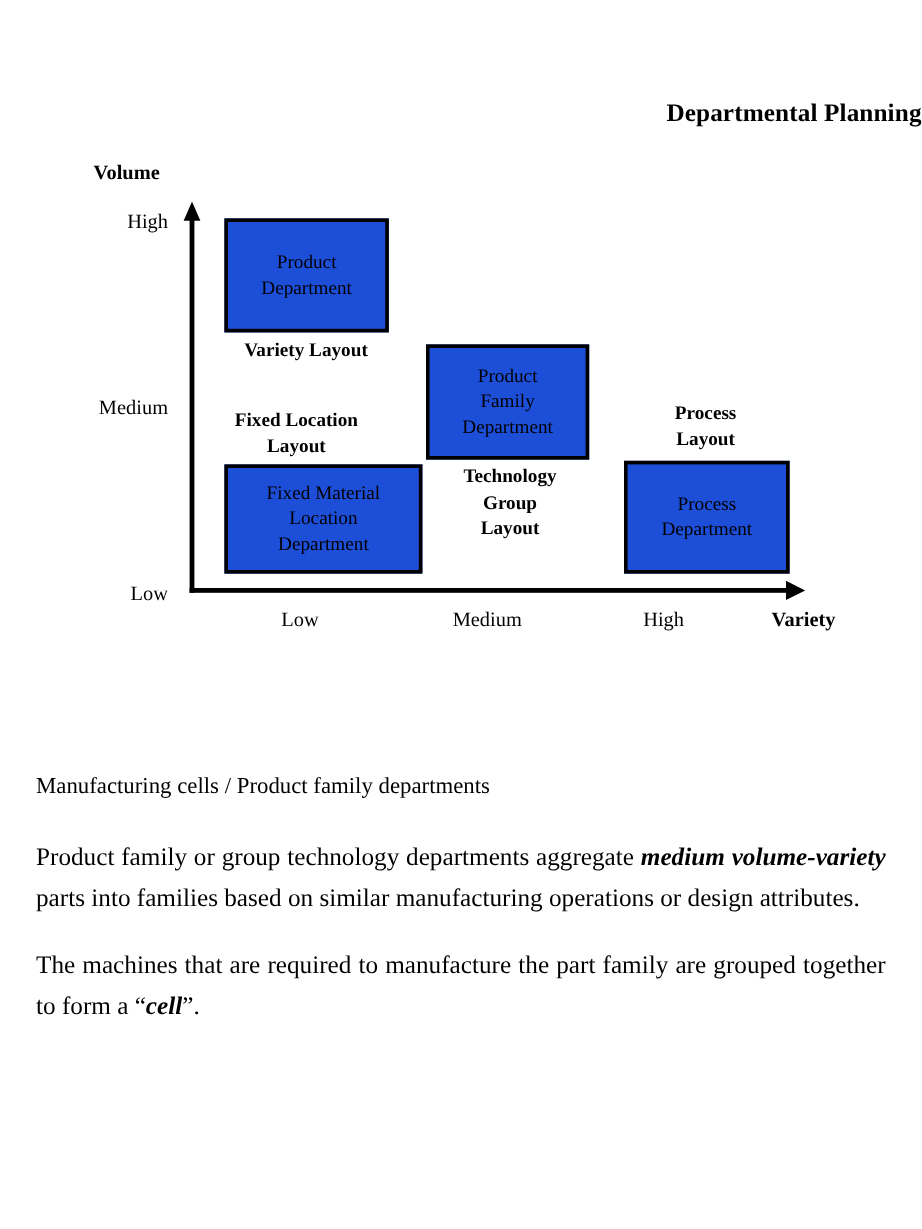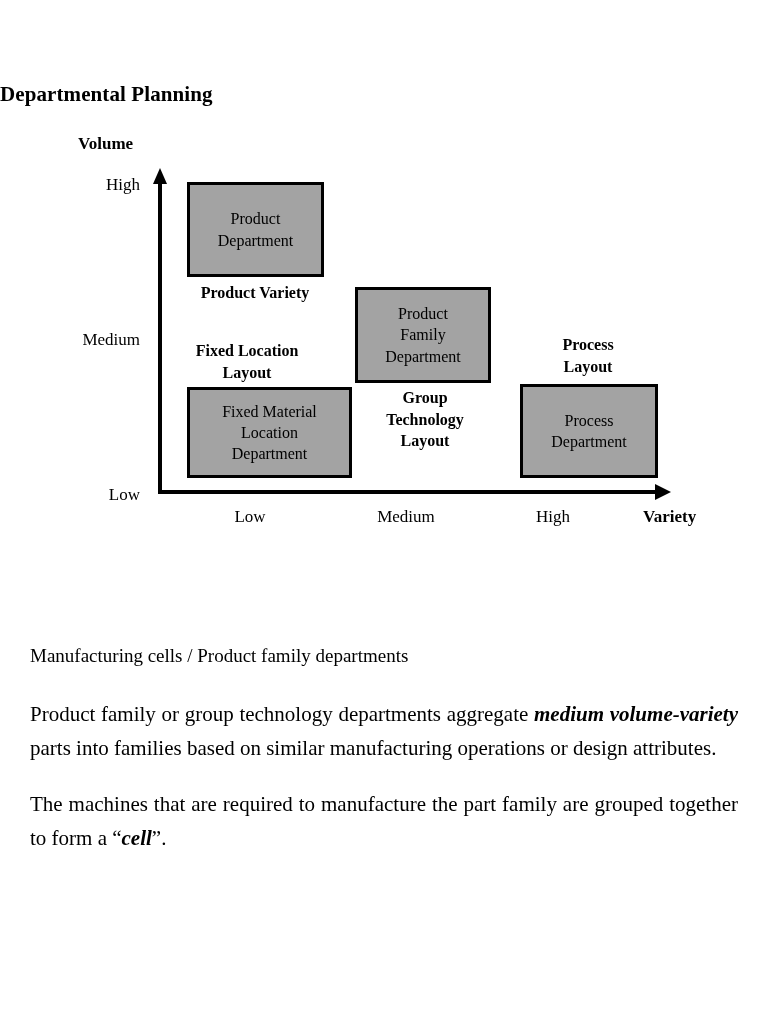--- a/index.html
+++ b/index.html
@@ -15,21 +15,21 @@
     font-family: "Liberation Serif", "DejaVu Serif", serif;
     color: #000000;
   }
 
   
   .slide-title {
     position: absolute;
     left: 0;
     top: 82px;
     width: 768px;
-    text-align: left;
+    text-align: right;
     font-size: 21px;
     font-weight: bold;
     letter-spacing: 0.1px;
   }
 
   
   .chart {
     position: absolute;
     left: 0;
     top: 0;
@@ -104,21 +104,21 @@
   .tick-y-low    { left: 40px;  top: 485px; width: 100px; }
 
   .tick-x { text-align: center; }
   .tick-x-low    { left: 200px; top: 507px; width: 100px; }
   .tick-x-medium { left: 350px; top: 507px; width: 112px; }
   .tick-x-high   { left: 505px; top: 507px; width: 96px;  }
 
   
   .dept-box {
     position: absolute;
-    background: #a3a3a3;
+    background: #1d4ed8;
     border: 3px solid #000000;
     box-sizing: border-box;
     display: flex;
     flex-direction: column;
     align-items: center;
     justify-content: center;
     font-size: 16px;
     line-height: 1.32;
     text-align: center;
   }
@@ -188,41 +188,41 @@
 
   <div class="tick tick-x tick-x-low">Low</div>
   <div class="tick tick-x tick-x-medium">Medium</div>
   <div class="tick tick-x tick-x-high">High</div>
 
   <div class="dept-box box-product">
     <span class="line">Product</span>
     <span class="line">Department</span>
   </div>
   <div class="layout-caption cap-product-layout">
-    <span class="line">Product Variety</span>
+    <span class="line">Variety Layout</span>
   </div>
 
   <div class="layout-caption cap-fixed-location">
     <span class="line">Fixed Location</span>
     <span class="line">Layout</span>
   </div>
   <div class="dept-box box-fixed-material">
     <span class="line">Fixed Material</span>
     <span class="line">Location</span>
     <span class="line">Department</span>
   </div>
 
   <div class="dept-box box-product-family">
     <span class="line">Product</span>
     <span class="line">Family</span>
     <span class="line">Department</span>
   </div>
   <div class="layout-caption cap-group-tech">
+    <span class="line">Technology</span>
     <span class="line">Group</span>
-    <span class="line">Technology</span>
     <span class="line">Layout</span>
   </div>
 
   <div class="layout-caption cap-process-layout">
     <span class="line">Process</span>
     <span class="line">Layout</span>
   </div>
   <div class="dept-box box-process">
     <span class="line">Process</span>
     <span class="line">Department</span>

